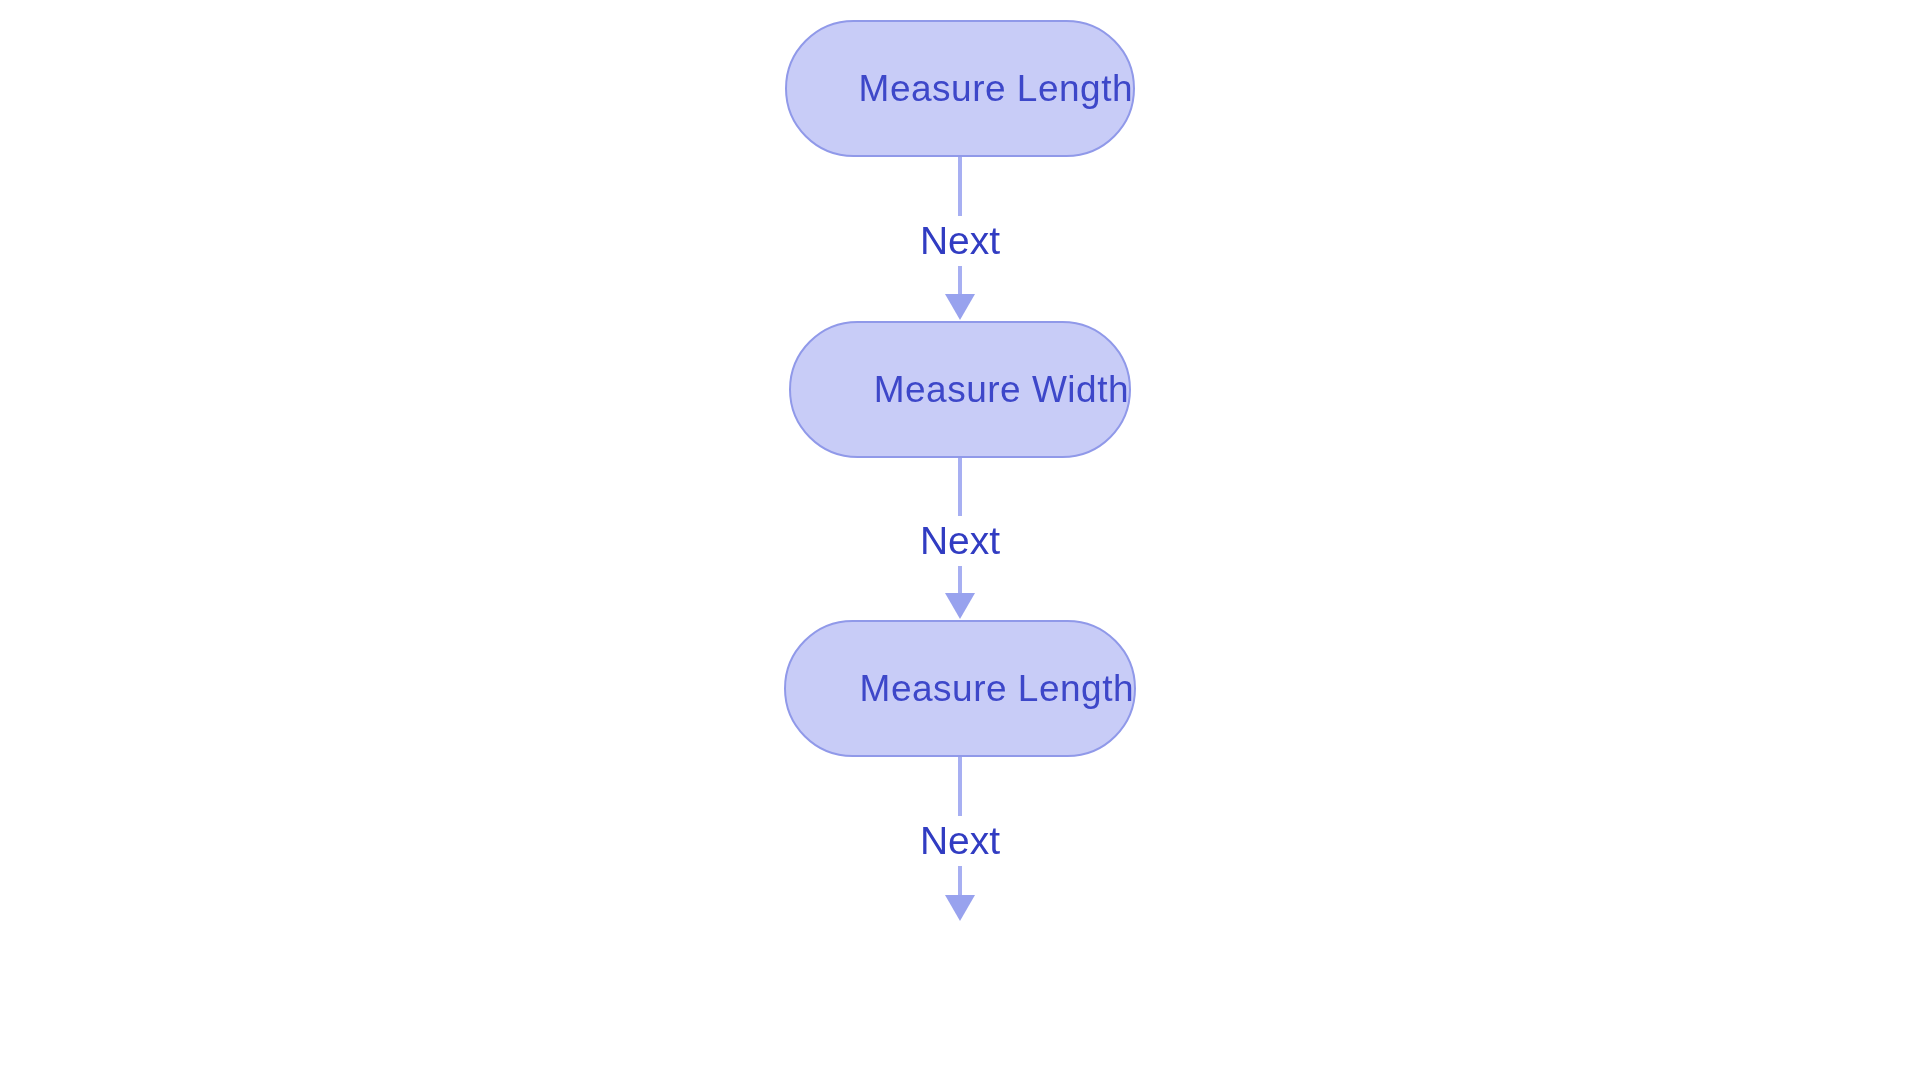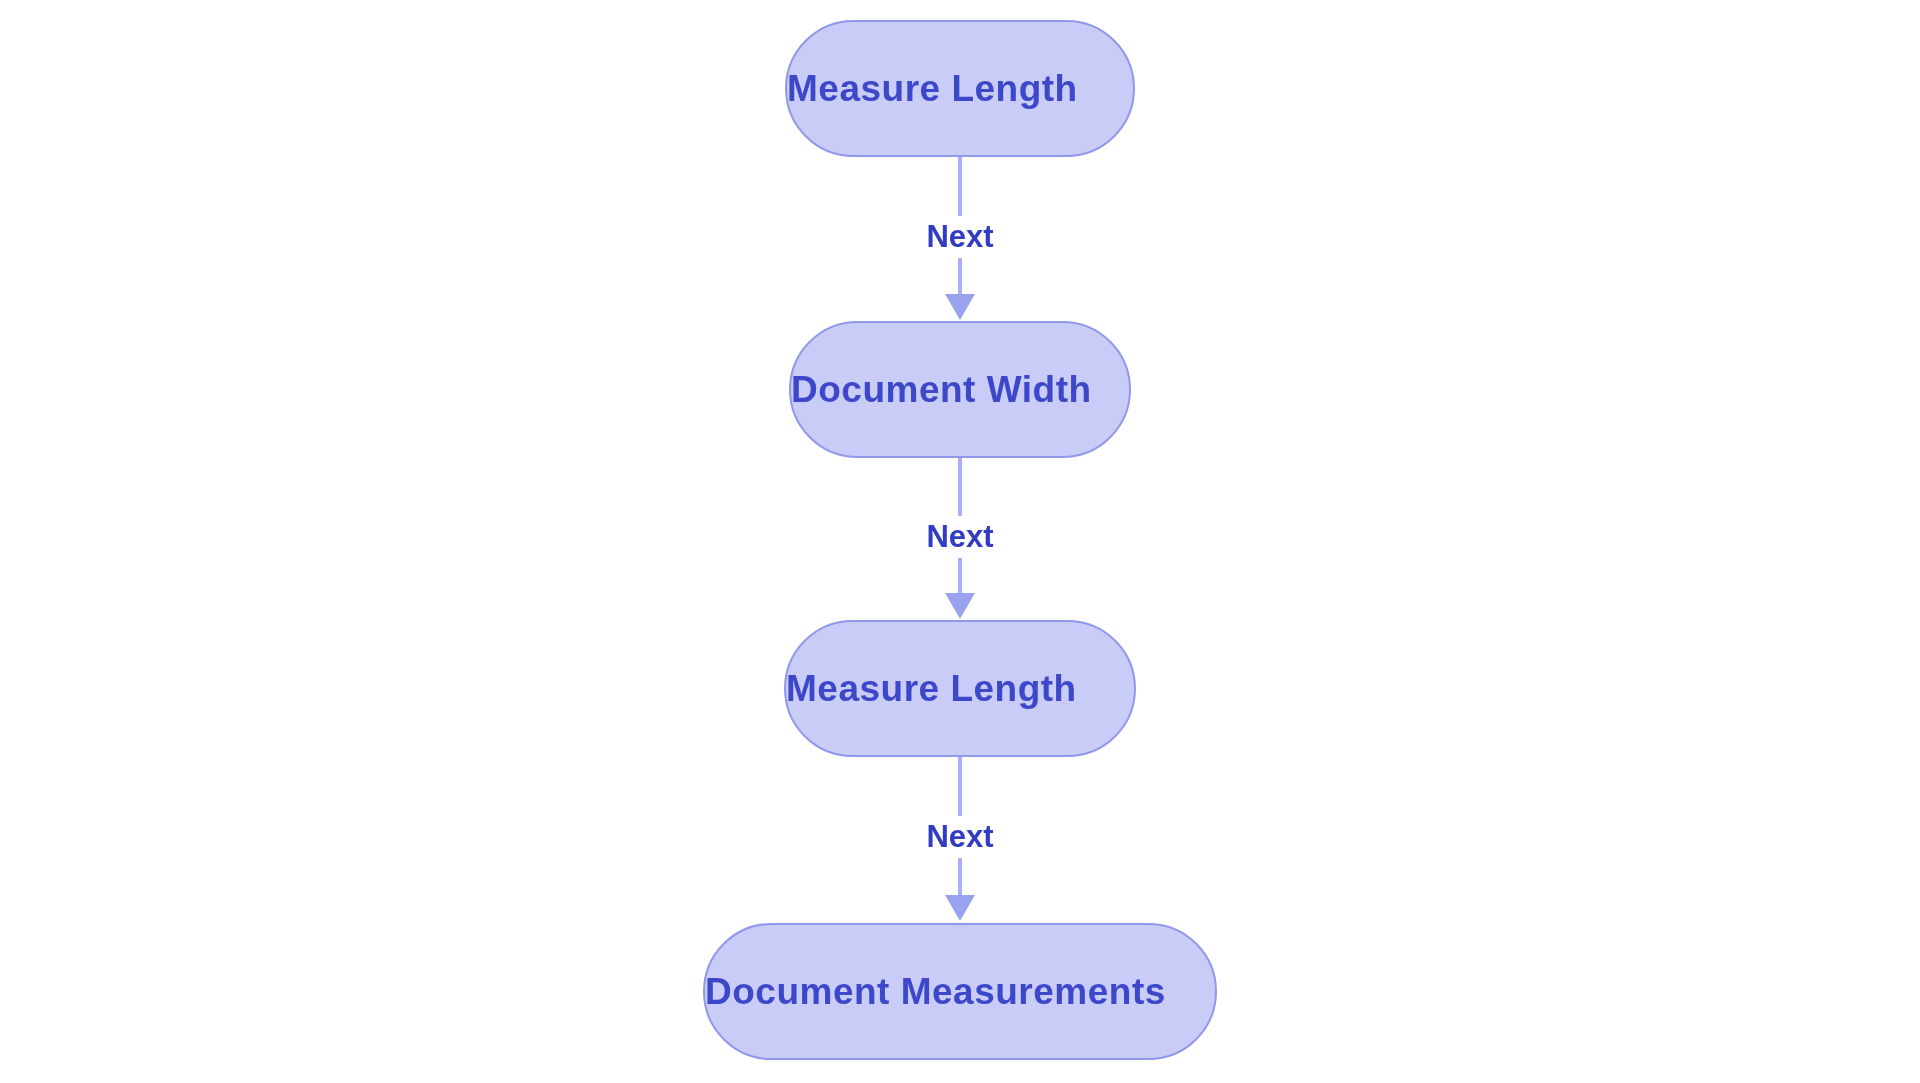--- a/index.html
+++ b/index.html
@@ -17,24 +17,24 @@
   }
   .node {
     position: absolute;
     box-sizing: border-box;
     background: #c8ccf7;
     border: 2px solid #9099e9;
     border-radius: 70px;
     height: 137px;
     display: flex;
     align-items: center;
-    justify-content: flex-start;
+    justify-content: flex-end;
     color: #3d47c9;
     font-size: 37px;
-    font-weight: 700;
+    font-weight: 400;
     letter-spacing: 0.5px;
     white-space: nowrap;
   }
   .node-1 { left: 785px; top: 20px;  width: 350px; }
   .node-2 { left: 789px; top: 321px; width: 342px; }
   .node-3 { left: 784px; top: 620px; width: 352px; }
   .node-4 { left: 703px; top: 923px; width: 514px; }
 
   .edge-line {
     position: absolute;
@@ -58,22 +58,22 @@
   .edge-arrowhead-1 { top: 294px; }
   .edge-arrowhead-2 { top: 593px; }
   .edge-arrowhead-3 { top: 895px; }
 
   .edge-label {
     position: absolute;
     left: 960px;
     transform: translateX(-50%);
     background: #ffffff;
     padding: 3px 9px;
-    font-size: 31px;
-    font-weight: 700;
+    font-size: 39px;
+    font-weight: 400;
     color: #313cc2;
     white-space: nowrap;
   }
   .edge-label-1 { top: 216px; }
   .edge-label-2 { top: 516px; }
   .edge-label-3 { top: 816px; }
 </style>
 </head>
 <body>
 
@@ -81,32 +81,29 @@
 
   <div class="node node-1">
     <span>Measure Length</span>
   </div>
 
   <div class="edge-line edge-line-1"></div>
   <span class="edge-label edge-label-1">Next</span>
   <div class="edge-arrowhead edge-arrowhead-1"></div>
 
   <div class="node node-2">
-    <span>Document Width</span>
+    <span>Measure Width</span>
   </div>
 
   <div class="edge-line edge-line-2"></div>
   <span class="edge-label edge-label-2">Next</span>
   <div class="edge-arrowhead edge-arrowhead-2"></div>
 
   <div class="node node-3">
     <span>Measure Length</span>
   </div>
 
   <div class="edge-line edge-line-3"></div>
   <span class="edge-label edge-label-3">Next</span>
   <div class="edge-arrowhead edge-arrowhead-3"></div>
 
-  <div class="node node-4">
-    <span>Document Measurements</span>
-  </div>
 
 </div>
 
 </body></html>

